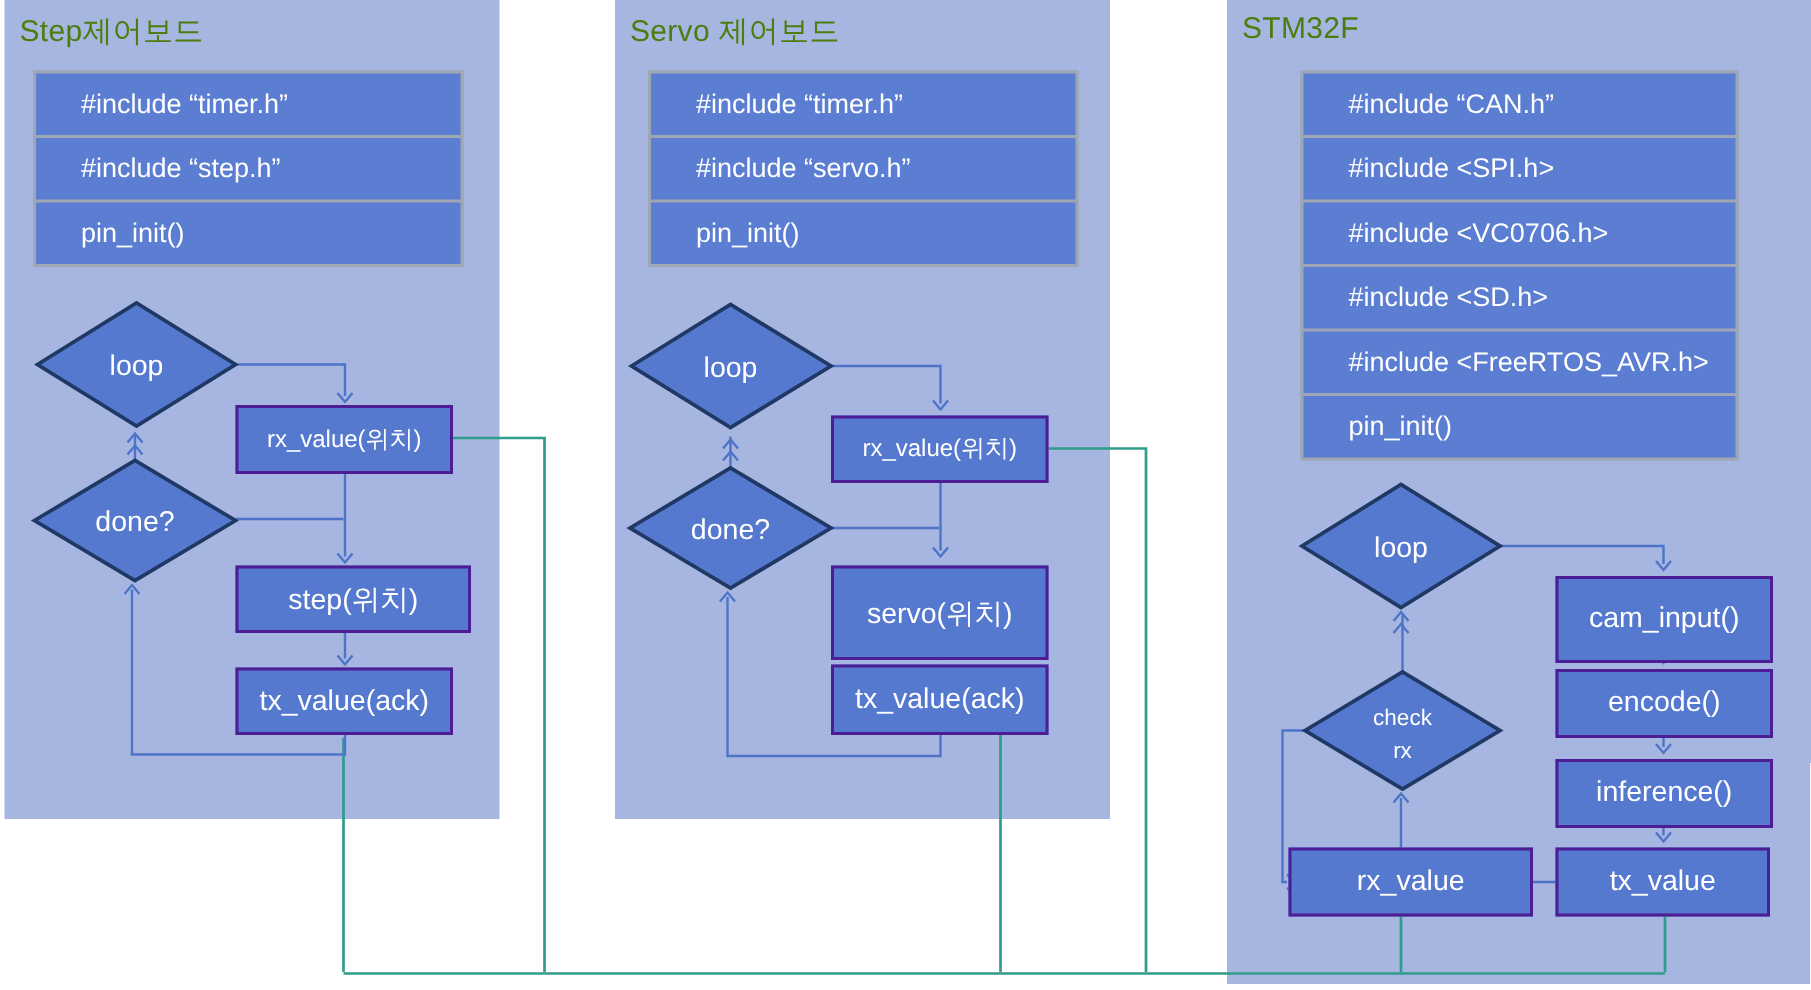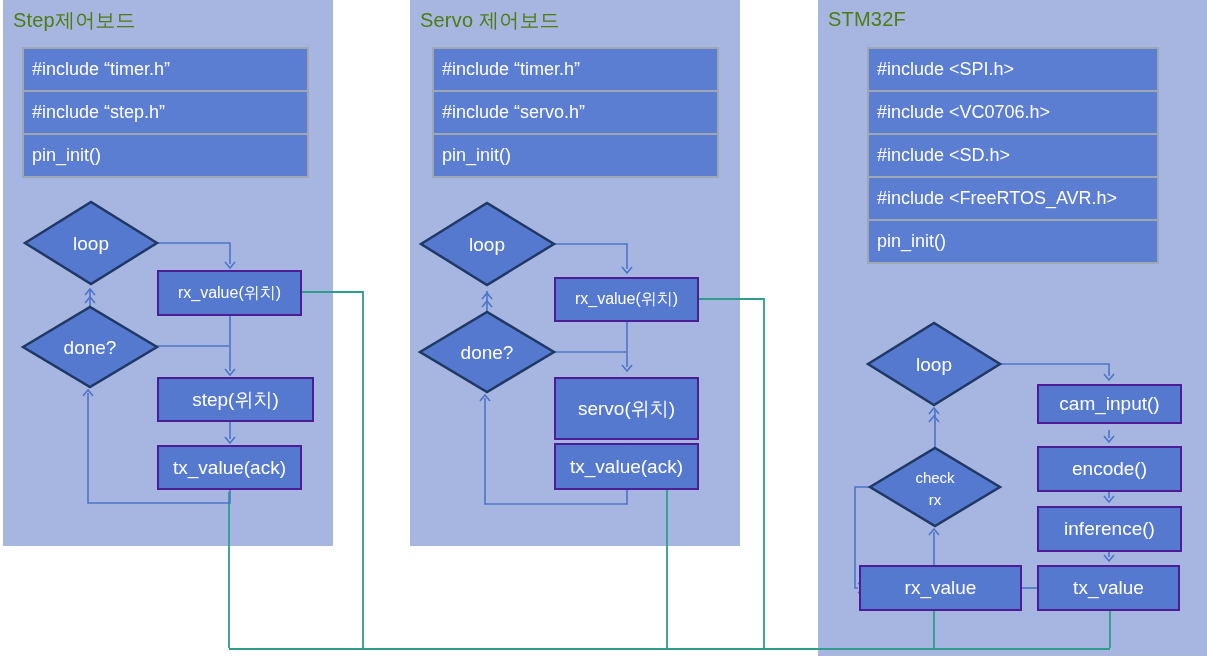--- a/index.html
+++ b/index.html
@@ -10,21 +10,21 @@
   .panel{position:absolute;background:#a6b6e0;}
   .panel-title{
     position:absolute;font-size:20px;color:#4d7c0f;letter-spacing:.2px;
     white-space:nowrap;
   }
   .inc-table{
     position:absolute;border:2px solid #a0a7b4;background:#a0a7b4;
   }
   .inc-row{
     height:41px;display:flex;align-items:center;background:#5b7dd2;
-    color:#ffffff;font-size:18px;padding-left:8px;margin-bottom:2px;
+    color:#ffffff;font-size:18px;padding-left:30px;margin-bottom:2px;
     white-space:nowrap;
   }
   .inc-row:last-child{margin-bottom:0;}
   .overlay{position:absolute;left:0;top:0;width:1207px;height:660px;}
   .node{
     position:absolute;box-sizing:border-box;background:#5679d0;
     border:2px solid #4c1d95;color:#ffffff;display:flex;align-items:center;
     justify-content:center;font-size:19px;white-space:nowrap;
   }
   .node.small{font-size:16px;}
@@ -47,20 +47,21 @@
     <div class="inc-row">#include “timer.h”</div>
     <div class="inc-row">#include “step.h”</div>
     <div class="inc-row">pin_init()</div>
   </div>
   <div class="inc-table" style="left:432px;top:47px;width:283px">
     <div class="inc-row">#include “timer.h”</div>
     <div class="inc-row">#include “servo.h”</div>
     <div class="inc-row">pin_init()</div>
   </div>
   <div class="inc-table" style="left:867px;top:47px;width:288px">
+    <div class="inc-row">#include “CAN.h”</div>
     <div class="inc-row">#include &lt;SPI.h&gt;</div>
     <div class="inc-row">#include &lt;VC0706.h&gt;</div>
     <div class="inc-row">#include &lt;SD.h&gt;</div>
     <div class="inc-row">#include &lt;FreeRTOS_AVR.h&gt;</div>
     <div class="inc-row">pin_init()</div>
   </div>
 
   <svg class="overlay" viewBox="0 0 1207 660" xmlns="http://www.w3.org/2000/svg">
 
     <g stroke="#2f9c8c" stroke-width="1.8" fill="none">
@@ -141,19 +142,19 @@
   </svg>
 
   <div class="node small" style="left:157px;top:270px;width:145px;height:46px">rx_value(위치)</div>
   <div class="node" style="left:157px;top:377px;width:157px;height:45px">step(위치)</div>
   <div class="node" style="left:157px;top:445px;width:145px;height:45px">tx_value(ack)</div>
 
   <div class="node small" style="left:554px;top:277px;width:145px;height:45px">rx_value(위치)</div>
   <div class="node" style="left:554px;top:377px;width:145px;height:63px">servo(위치)</div>
   <div class="node" style="left:554px;top:443px;width:145px;height:47px">tx_value(ack)</div>
 
-  <div class="node" style="left:1037px;top:384px;width:145px;height:40px">cam_input()</div>
+  <div class="node" style="left:1037px;top:384px;width:145px;height:58px">cam_input()</div>
   <div class="node" style="left:1037px;top:446px;width:145px;height:46px">encode()</div>
   <div class="node" style="left:1037px;top:565px;width:143px;height:46px">tx_value</div>
   <div class="node" style="left:1037px;top:506px;width:145px;height:46px">inference()</div>
   <div class="node" style="left:859px;top:565px;width:163px;height:46px">rx_value</div>
 
 </div>
 
 </body></html>

